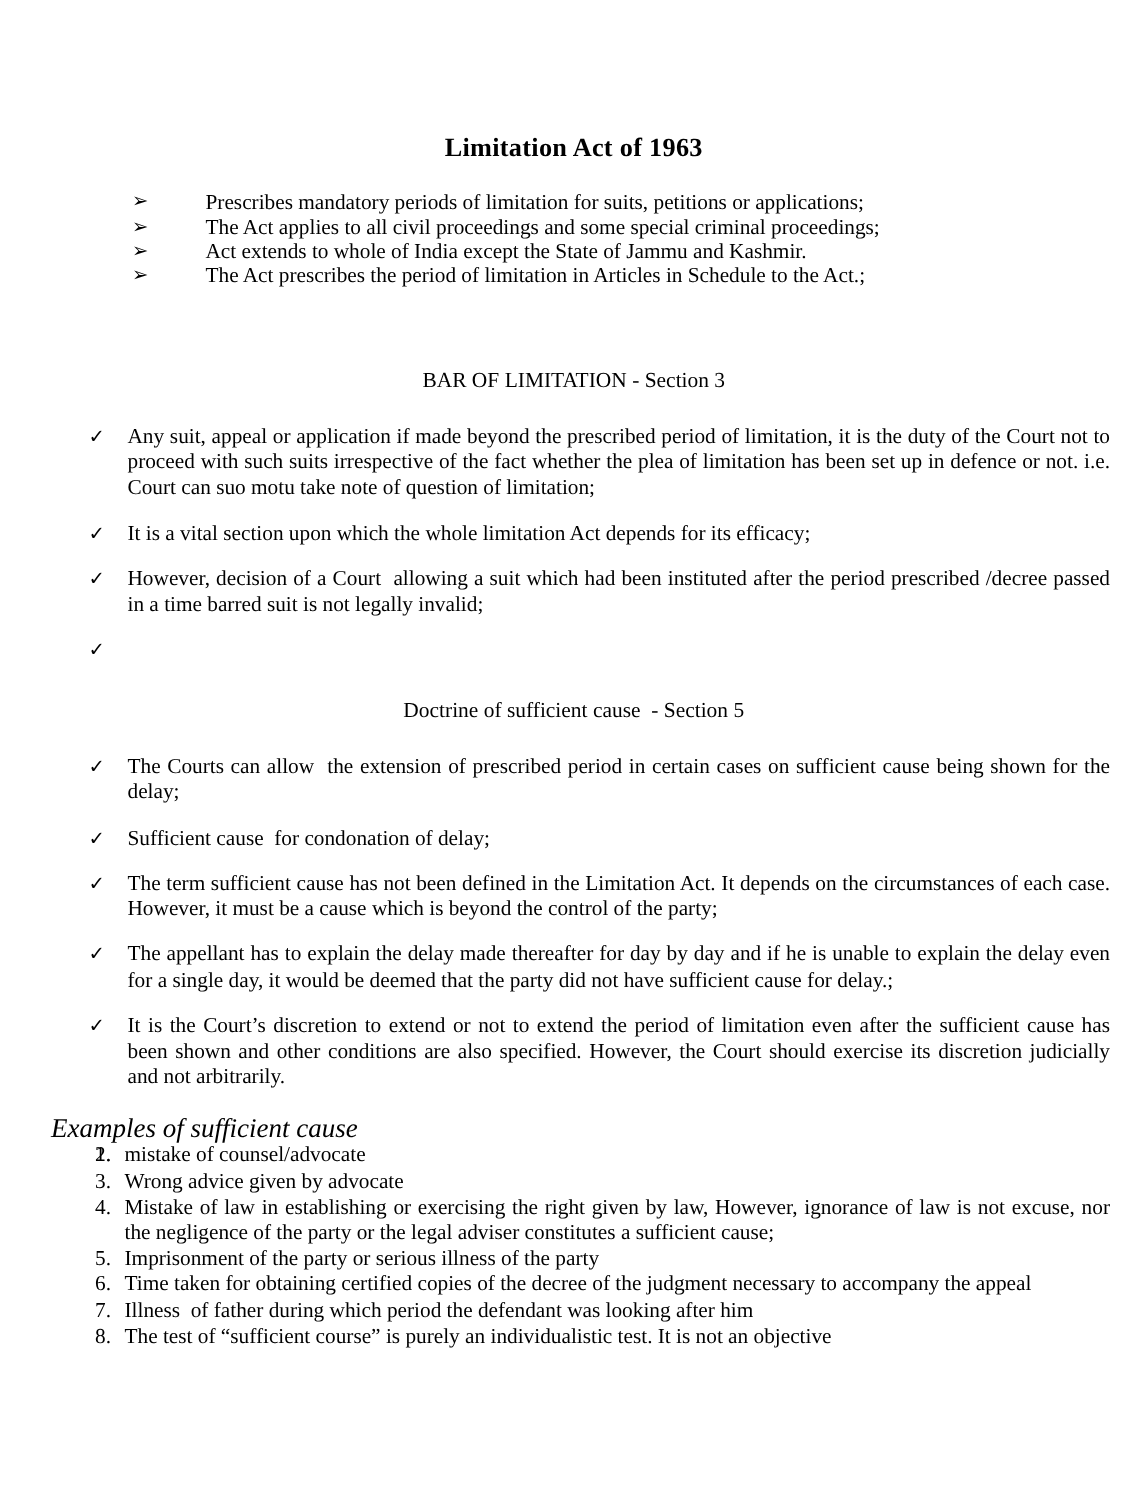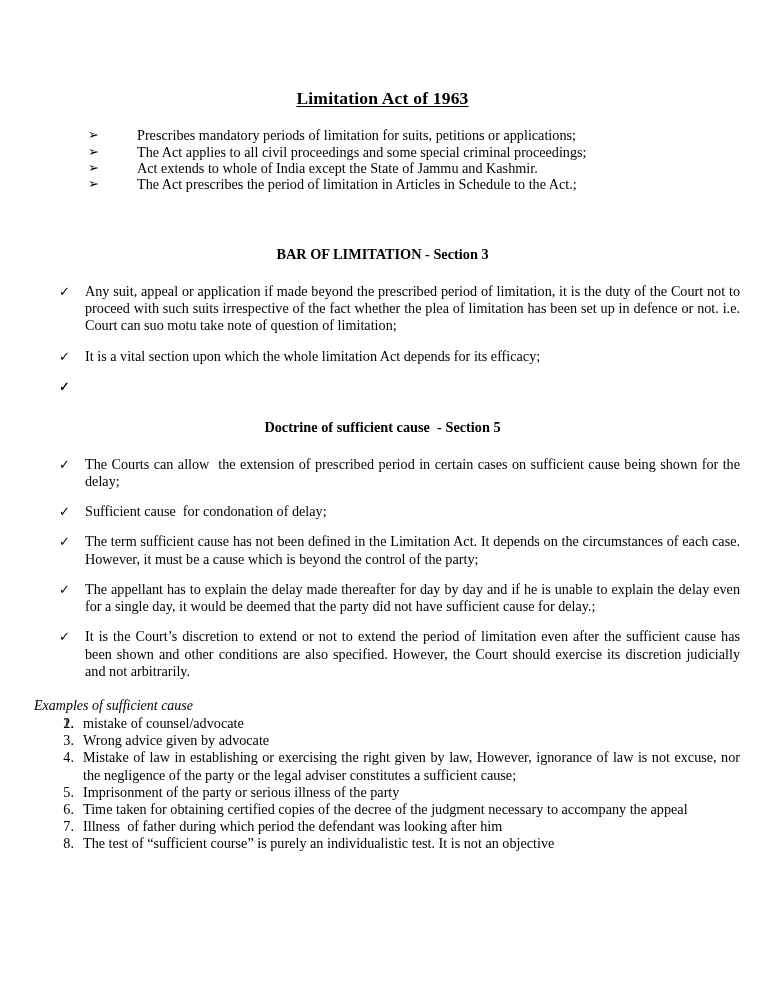--- a/index.html
+++ b/index.html
@@ -27,21 +27,20 @@
   .doc-title {
     text-align: center;
     font-size: 17.5px;
     font-weight: bold;
     letter-spacing: 0.2px;
     margin: 0;
     padding-top: 88px;
     line-height: 1.15;
   }
   .doc-title span.u {
-    text-decoration: underline;
     text-underline-offset: 2px;
     text-align: center;
   }
 
   
   .arrow-list {
     margin: 0;
     padding: 0;
     list-style: none;
     margin-top: 19px;
@@ -63,21 +62,21 @@
   }
   .arrow-list li .txt {
     display: block;
     white-space: pre-wrap;
   }
 
   
   .section-heading {
     text-align: center;
     font-size: 14.3px;
-    font-weight: bold;
+    font-weight: normal;
     margin: 0;
     line-height: 1.2;
     white-space: pre-wrap;
   }
   .heading-bar {
     padding-top: 53px;
   }
   .heading-doctrine {
     padding-top: 41px;
   }
@@ -110,21 +109,21 @@
     font-family: "DejaVu Sans", sans-serif;
   }
   .check-list li .txt {
     display: block;
     white-space: pre-wrap;
   }
 
   
   .examples-title {
     font-style: italic;
-    font-size: 14px;
+    font-size: 18px;
     line-height: 17px;
     margin: 0;
     padding-left: 34px;
     padding-top: 17px;
   }
   .num-list {
     margin: 0;
     padding: 0;
     list-style: none;
     padding-top: 1px;
@@ -187,20 +186,21 @@
     <li>
       <span class="marker">✓</span>
       <span class="txt">Any suit, appeal or application if made beyond the prescribed period of limitation, it is the duty of the Court not to proceed with such suits irrespective of the fact whether the plea of limitation has been set up in defence or not. i.e. Court can suo motu take note of question of limitation;</span>
     </li>
     <li>
       <span class="marker">✓</span>
       <span class="txt">It is a vital section upon which the whole limitation Act depends for its efficacy;</span>
     </li>
     <li>
       <span class="marker">✓</span>
+      <span class="txt">However, decision of a Court  allowing a suit which had been instituted after the period prescribed /decree passed in a time barred suit is not legally invalid;</span>
     </li>
     <li>
       <span class="marker">✓</span>
     </li>
   </ul>
 
   <h2 class="section-heading heading-doctrine">Doctrine of sufficient cause  - Section 5</h2>
 
   <ul class="check-list after-doctrine">
     <li>

